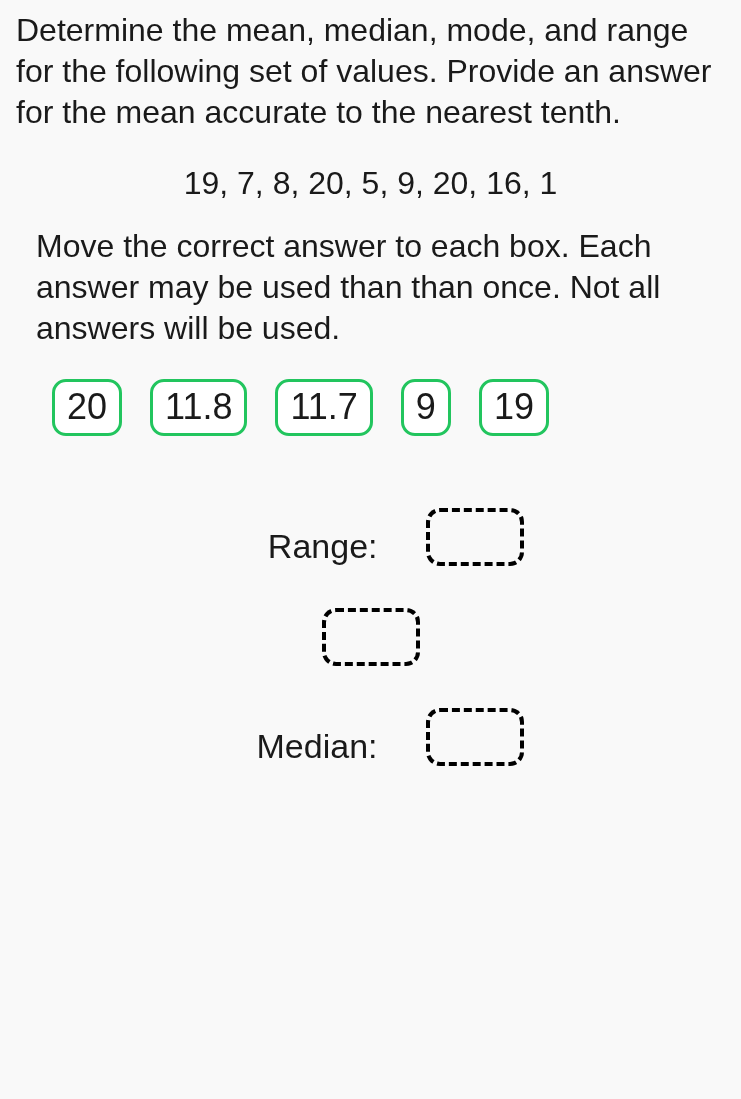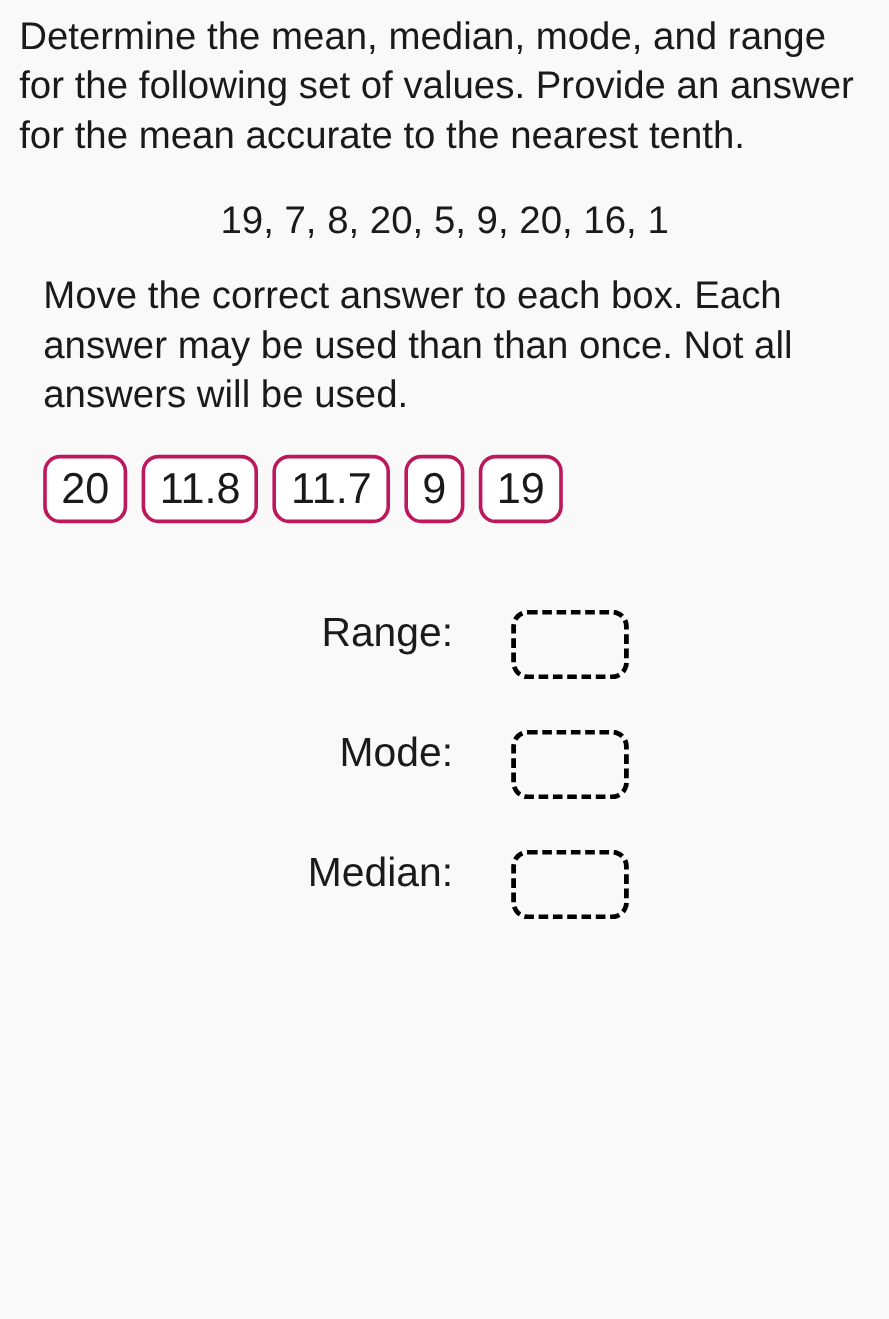--- a/index.html
+++ b/index.html
@@ -27,38 +27,39 @@
     margin: 0 0 30px 0;
     padding-left: 20px;
   }
   .choices {
     display: flex;
     gap: 12px;
     padding-left: 20px;
     margin-bottom: 72px;
   }
   .chip {
-    border: 3px solid #be185d;
+    border: 3px solid #22c55e;
     border-radius: 14px;
     padding: 2px 12px;
     font-size: 36px;
     line-height: 1.3;
     background: #fff;
     cursor: grab;
     user-select: none;
+    margin-left: 16px;
   }
   .answers {
     display: flex;
     flex-direction: column;
     gap: 42px;
     align-items: center;
   }
   .answer-row {
     display: flex;
-    align-items: flex-start;
+    align-items: flex-end;
     gap: 48px;
   }
   .answer-label {
     font-size: 34px;
     width: 160px;
     text-align: right;
   }
   .drop-zone {
     width: 98px;
     height: 58px;
@@ -83,20 +84,19 @@
   <div class="chip">9</div>
   <div class="chip">19</div>
 </div>
 
 <div class="answers">
   <div class="answer-row">
     <div class="answer-label">Range:</div>
     <div class="drop-zone"></div>
   </div>
   <div class="answer-row">
-    <div class="answer-label">Mode:</div>
     <div class="drop-zone"></div>
   </div>
   <div class="answer-row">
     <div class="answer-label">Median:</div>
     <div class="drop-zone"></div>
   </div>
 </div>
 
 </body></html>

